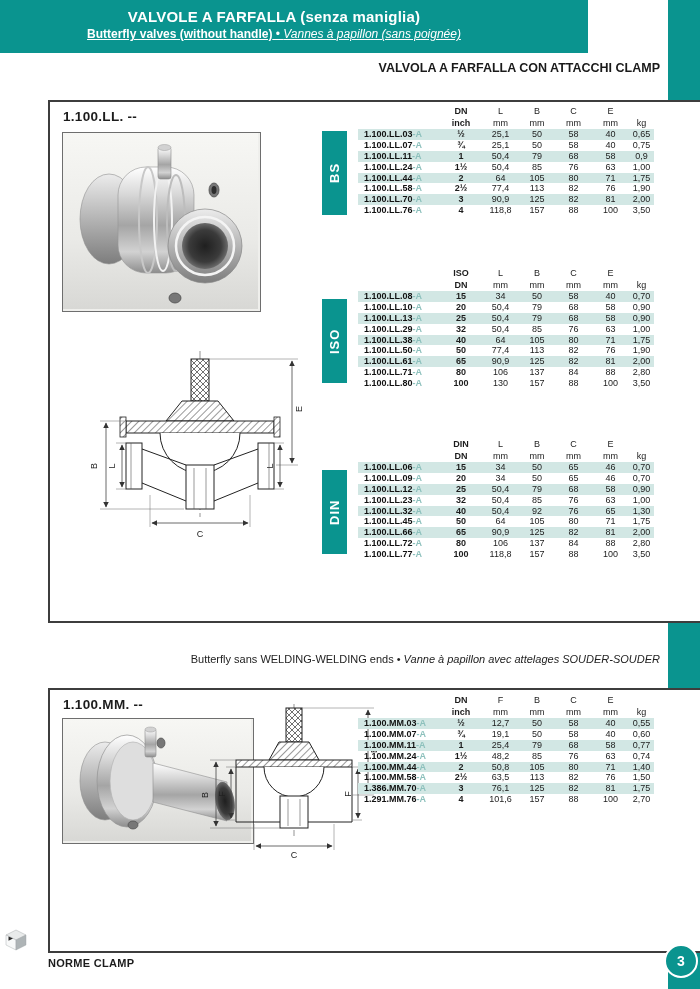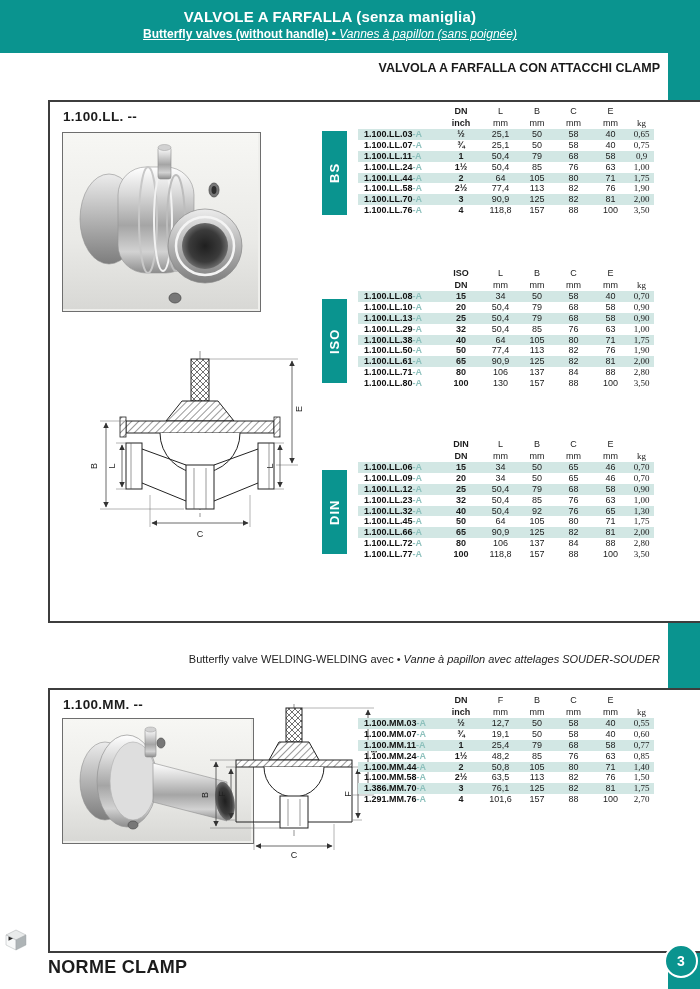--- a/index.html
+++ b/index.html
@@ -5,21 +5,21 @@
   html,body{margin:0;padding:0;background:#fff;}
   .page{position:relative;width:700px;height:989px;background:#fff;overflow:hidden;
         font-family:"Liberation Sans","DejaVu Sans",sans-serif;color:#1c1c1c;}
   
   .band{position:absolute;right:0;top:0;width:32px;height:989px;background:#0a948f;}
   .vtext{writing-mode:vertical-rl;transform:rotate(180deg);display:flex;align-items:center;justify-content:center;}
   .band-tab{position:absolute;left:0;top:48px;width:32px;height:100px;color:#fff;font-weight:bold;font-size:17px;letter-spacing:2px;}
   .brand{position:absolute;left:0;top:820px;width:32px;height:104px;color:#fff;font-weight:bold;font-size:12.5px;letter-spacing:1.5px;-webkit-text-stroke:0.4px #fff;}
   .cube{position:absolute;left:4px;top:928px;}
   
-  .hdr{position:absolute;left:0;top:0;width:700px;height:53px;background:#0a948f;color:#fff;text-align:center;box-sizing:border-box;padding-right:40px;}
+  .hdr{position:absolute;left:0;top:0;width:588px;height:53px;background:#0a948f;color:#fff;text-align:center;box-sizing:border-box;padding-right:40px;}
   .hdr-t{padding-top:8px;font-size:15px;font-weight:bold;letter-spacing:0.2px;}
   .hdr-s{padding-top:2px;font-size:12px;text-decoration:underline;}
   .hdr-s i{font-weight:normal;}
   
   .sec{position:absolute;left:0;width:660px;text-align:right;}
   .sec-t{font-size:12.5px;font-weight:bold;color:#1a1a1a;}
   .sec-s{font-size:11px;padding-top:2px;color:#222;}
   
   .box{position:absolute;left:48px;width:698px;border:2px solid #3d3d3d;background:#fff;box-sizing:border-box;}
   .box1{top:100px;height:523px;}
@@ -34,27 +34,27 @@
   .d2{left:152px;top:10px;}
   
   .std{position:absolute;left:272px;width:25px;background:#0a948f;color:#fff;font-weight:bold;font-size:13px;letter-spacing:1px;}
   
   .t{position:absolute;width:296px;font-size:9px;line-height:1;}
   .tr{display:flex;height:10.9px;align-items:center;}
   .tr.th{height:12px;}
   .tr.alt{background:#d2e7e4;}
   .c{display:block;box-sizing:border-box;text-align:center;white-space:nowrap;}
   .w0{width:82px;text-align:left;padding-left:6px;}
-  .w1{width:42px;}.w2{width:37px;}.w3{width:36px;}.w4{width:37px;}.w5{width:37px;}.w6{width:25px;font-family:Liberation Serif, serif;}
+  .w1{width:42px;}.w2{width:37px;}.w3{width:36px;}.w4{width:37px;}.w5{width:37px;}.w6{width:25px;}
   .hb{font-weight:bold;}
   .code{font-weight:bold;color:#111;}
   .sfx{font-weight:bold;color:#8cc0bc;}
   .dnv{font-weight:bold;}
   
-  .norm{position:absolute;left:48px;top:957px;font-size:18px;font-weight:bold;letter-spacing:0.3px;}
+  .norm{position:absolute;left:48px;top:957px;font-size:11px;font-weight:bold;letter-spacing:0.3px;}
   .pagenum{position:absolute;left:664px;top:944px;width:30px;height:30px;border-radius:50%;
            background:#0a948f;border:2px solid #fff;color:#fff;font-size:14px;font-weight:bold;
            display:flex;align-items:center;justify-content:center;z-index:5;}
   svg text{font-family:"Liberation Sans","DejaVu Sans",sans-serif;font-size:9px;fill:#222;}
   .dim{stroke:#444;stroke-width:0.8;fill:none;}
   .ext{stroke:#777;stroke-width:0.55;fill:none;}
   .out{stroke:#222;stroke-width:1;fill:#fff;}
   .thin{stroke:#555;stroke-width:0.6;fill:none;}
   .axis{stroke:#666;stroke-width:0.7;stroke-dasharray:10 3 2 3;fill:none;}
 </style>
@@ -510,21 +510,21 @@
             <span class="c w3">157</span>
             <span class="c w4">88</span>
             <span class="c w5">100</span>
             <span class="c w6">3,50</span>
           </div>
         </div>
     </div>
   </div>
 
   <div class="sec" style="top:651px">
-    <div class="sec-s"><span>Butterfly valve WELDING-WELDING avec</span><span> • </span><i>Vanne à papillon avec attelages SOUDER-SOUDER</i></div>
+    <div class="sec-s"><span>Butterfly sans WELDING-WELDING ends</span><span> • </span><i>Vanne à papillon avec attelages SOUDER-SOUDER</i></div>
   </div>
 
   <div class="box box2">
     <div class="pcode">1.100.MM. --</div>
 
     <div class="photo photo2">
       <svg width="188" height="122" viewBox="0 0 188 122">
         <rect width="188" height="122" fill="url(#pbg1)"></rect>
         <ellipse cx="42" cy="62" rx="25" ry="39" fill="url(#st2)" stroke="#8f8f8f" stroke-width="0.6"></ellipse>
         <ellipse cx="64" cy="62" rx="30" ry="46" fill="url(#st1)" stroke="#949494" stroke-width="0.7"></ellipse>
@@ -625,21 +625,21 @@
             <span class="c w6">0,77</span>
           </div>
 
           <div class="tr row">
             <span class="c w0"><span class="code">1.100.MM.24</span><span class="sfx">-A</span></span>
             <span class="c w1 dnv">1½</span>
             <span class="c w2">48,2</span>
             <span class="c w3">85</span>
             <span class="c w4">76</span>
             <span class="c w5">63</span>
-            <span class="c w6">0,85</span>
+            <span class="c w6">0,74</span>
           </div>
 
           <div class="tr row alt">
             <span class="c w0"><span class="code">1.100.MM.44</span><span class="sfx">-A</span></span>
             <span class="c w1 dnv">2</span>
             <span class="c w2">50,8</span>
             <span class="c w3">105</span>
             <span class="c w4">80</span>
             <span class="c w5">71</span>
             <span class="c w6">1,40</span>

